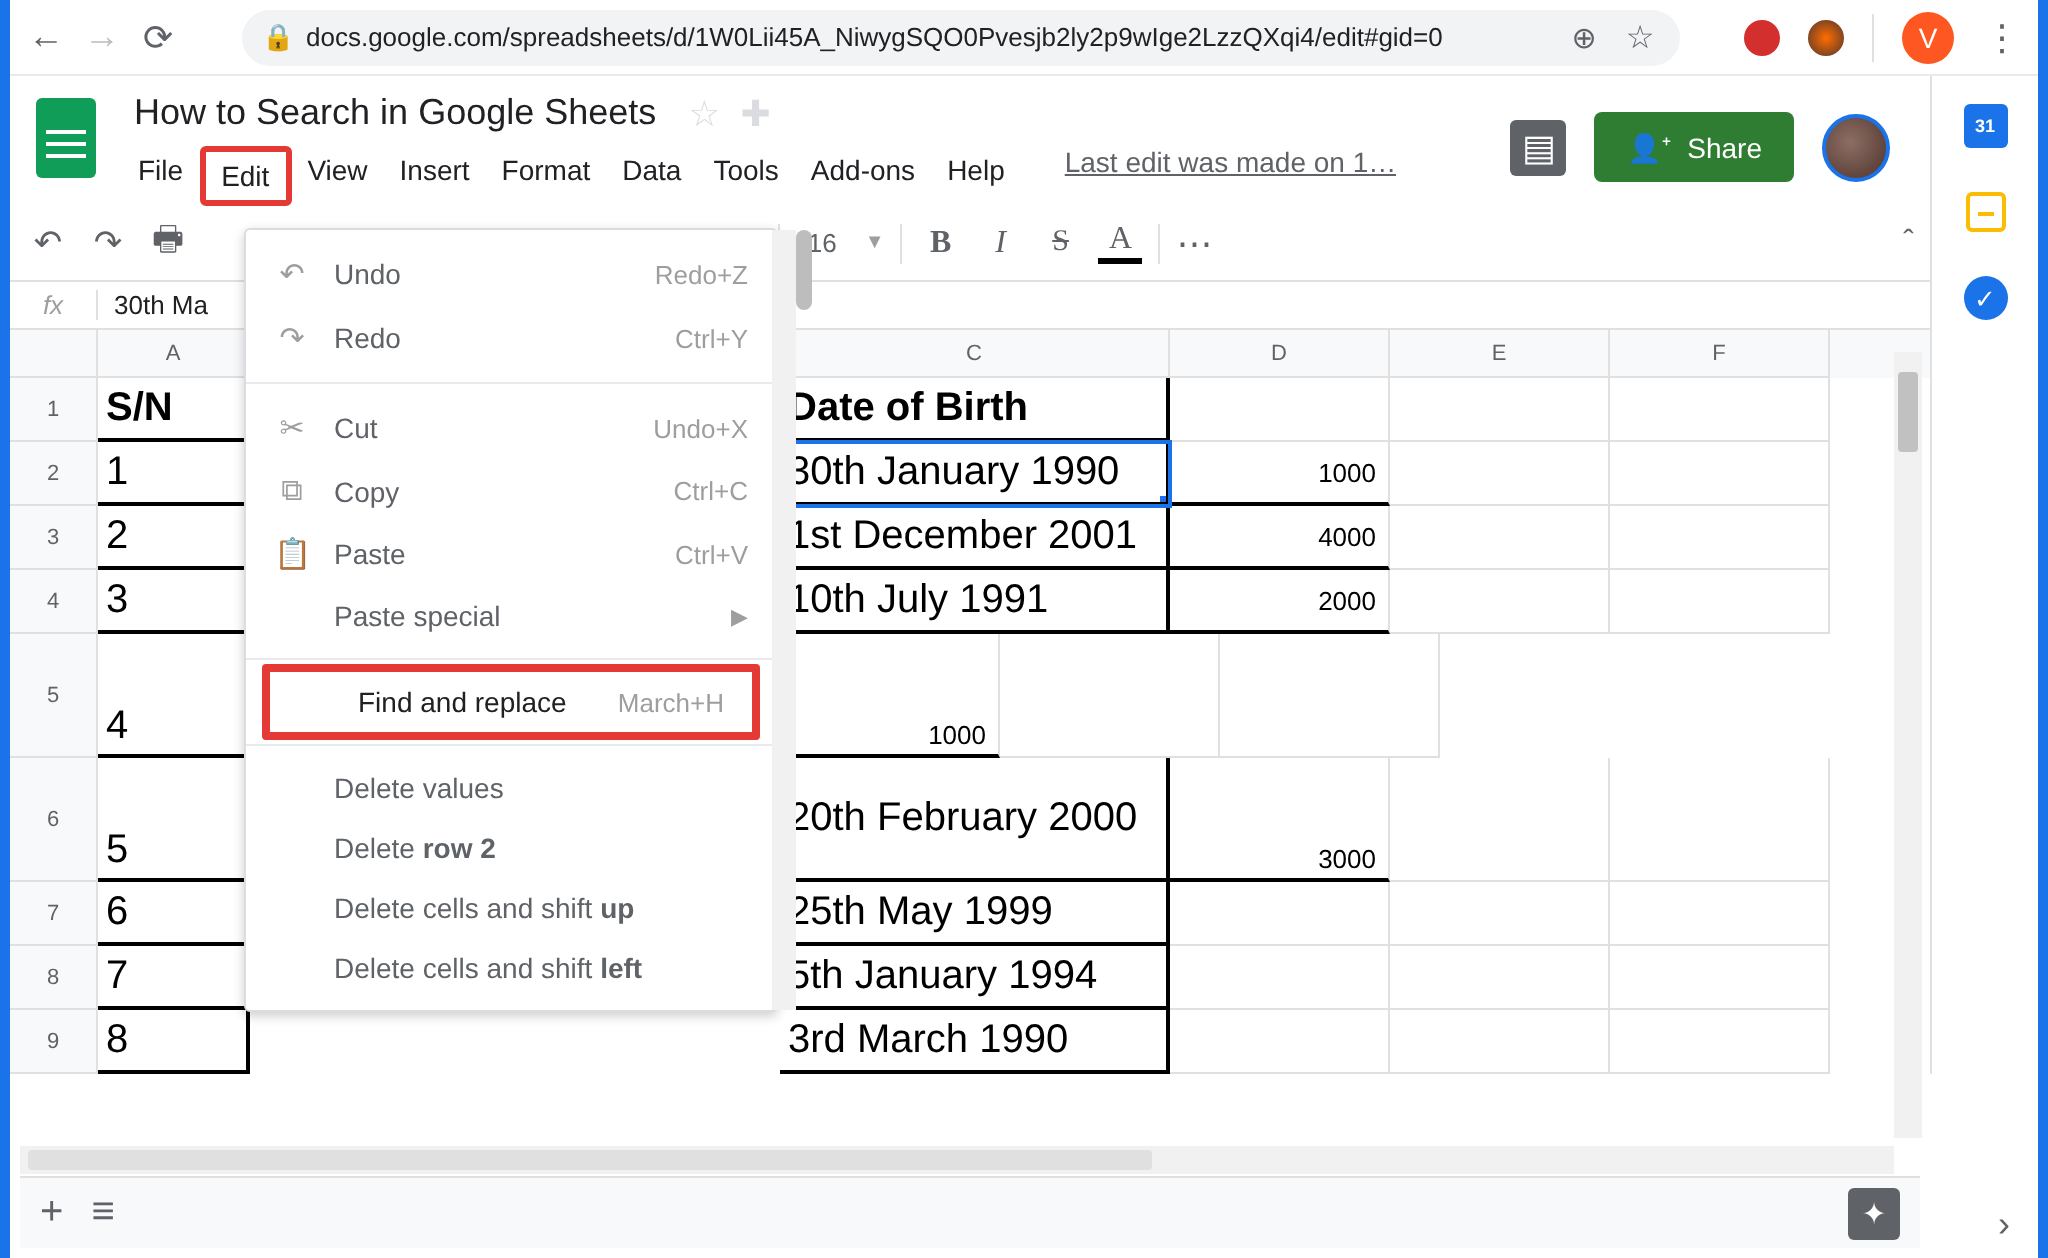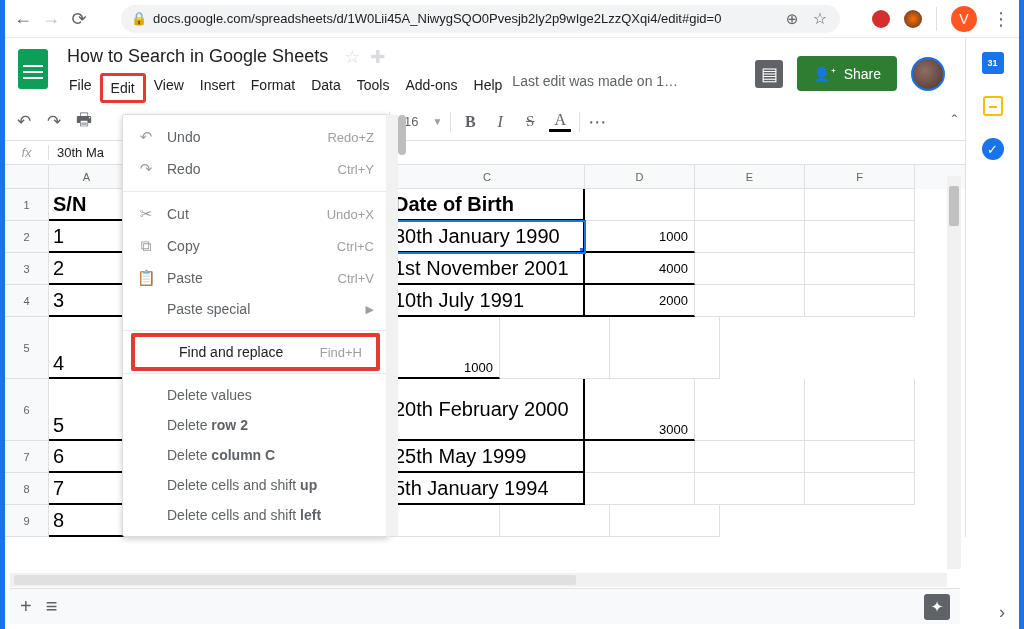--- a/index.html
+++ b/index.html
@@ -26,21 +26,21 @@
 .docs-logo { width: 40px; height: 50px; display: flex; align-items: center; justify-content: center; }
 .sheets-icon { width: 30px; height: 40px; background: #0f9d58; border-radius: 3px; position: relative; }
 .sheets-icon::after { content: ''; position: absolute; top: 16px; left: 5px; right: 5px; bottom: 6px; background: repeating-linear-gradient(#fff 0 2px, transparent 2px 6px); }
 .docs-title-area { flex: 1; padding-left: 8px; }
 .docs-title-row { display: flex; align-items: center; gap: 10px; }
 .docs-title { font-size: 18px; color: #202124; padding: 2px 6px; }
 .star-icon, .drive-icon { color: #dadce0; font-size: 18px; }
 .docs-menu { display: flex; gap: 0; font-size: 14px; color: #202124; margin-top: 4px; align-items: flex-start; }
 .menu-item { padding: 4px 8px; cursor: pointer; border-radius: 3px; }
 .menu-item.highlighted { border: 3px solid #e53935; }
-.last-edit { color: #5f6368; margin-left: 2px; white-space: nowrap; overflow: hidden; text-overflow: ellipsis; max-width: 180px; }
+.last-edit { color: #5f6368; text-decoration: underline; margin-left: 22px; white-space: nowrap; overflow: hidden; text-overflow: ellipsis; max-width: 180px; }
 .docs-header-right { display: flex; align-items: center; gap: 14px; padding-right: 12px; }
 .comment-icon { width: 28px; height: 28px; background: #5f6368; border-radius: 3px; color: #fff; display: flex; align-items: center; justify-content: center; font-size: 18px; }
 .share-btn { background: #2e7d32; color: #fff; padding: 8px 16px; border-radius: 4px; display: flex; align-items: center; gap: 8px; font-size: 14px; font-weight: 500; }
 .user-avatar { width: 34px; height: 34px; border-radius: 50%; border: 2px solid #1a73e8; background: radial-gradient(circle at 40% 40%, #8d6e63, #4e342e); }
 
 
 .toolbar { height: 38px; border-bottom: 1px solid #e0e0e0; display: flex; align-items: center; padding: 0 8px; gap: 8px; color: #5f6368; position: relative; }
 .tb-icon { width: 22px; display: flex; align-items: center; justify-content: center; font-size: 17px; }
 .tb-sep { width: 1px; height: 20px; background: #e0e0e0; }
 .tb-font-size { font-size: 13px; color: #5f6368; padding: 0 6px; }
@@ -220,21 +220,21 @@
         <div class="cell col-B" style="visibility:hidden"></div>
         <div class="cell col-C data-cell cell-selected">30th January 1990</div>
         <div class="cell col-D num-cell">1000</div>
         <div class="cell col-E"></div>
         <div class="cell col-F"></div>
       </div>
       <div class="data-row row-hn">
         <div class="row-header">3</div>
         <div class="cell col-A data-cell">2</div>
         <div class="cell col-B" style="visibility:hidden"></div>
-        <div class="cell col-C data-cell">1st November 2001</div>
+        <div class="cell col-C data-cell">1st December 2001</div>
         <div class="cell col-D num-cell">4000</div>
         <div class="cell col-E"></div>
         <div class="cell col-F"></div>
       </div>
       <div class="data-row row-hn">
         <div class="row-header">4</div>
         <div class="cell col-A data-cell">3</div>
         <div class="cell col-B" style="visibility:hidden"></div>
         <div class="cell col-C data-cell">10th July 1991</div>
         <div class="cell col-D num-cell">2000</div>
@@ -273,20 +273,21 @@
         <div class="cell col-B" style="visibility:hidden"></div>
         <div class="cell col-C data-cell">5th January 1994</div>
         <div class="cell col-D"></div>
         <div class="cell col-E"></div>
         <div class="cell col-F"></div>
       </div>
       <div class="data-row row-hn">
         <div class="row-header">9</div>
         <div class="cell col-A data-cell">8</div>
         <div class="cell col-B" style="visibility:hidden"></div>
+        <div class="cell col-C data-cell">3rd March 1990</div>
         <div class="cell col-D"></div>
         <div class="cell col-E"></div>
         <div class="cell col-F"></div>
       </div>
     </div>
 
   </div>
 
   <div class="right-sidebar">
     <div class="side-icon cal-icon"></div>
@@ -327,34 +328,30 @@
   </div>
   <div class="edit-menu-item">
     <span class="mi-icon"></span>
     <span class="mi-label">Paste special</span>
     <span class="mi-arrow">▶</span>
   </div>
   <div class="edit-menu-sep"></div>
   <div class="edit-menu-item highlighted-find">
     <span class="mi-icon"></span>
     <span class="mi-label">Find and replace</span>
-    <span class="mi-shortcut">Find+H</span>
+    <span class="mi-shortcut">March+H</span>
   </div>
   <div class="edit-menu-sep"></div>
   <div class="edit-menu-item">
     <span class="mi-icon"></span>
     <span class="mi-label">Delete values</span>
   </div>
   <div class="edit-menu-item">
     <span class="mi-icon"></span>
     <span class="mi-label"><span>Delete </span><b>row 2</b></span>
-  </div>
-  <div class="edit-menu-item">
-    <span class="mi-icon"></span>
-    <span class="mi-label"><span>Delete </span><b>column C</b></span>
   </div>
   <div class="edit-menu-item">
     <span class="mi-icon"></span>
     <span class="mi-label"><span>Delete cells and shift </span><b>up</b></span>
   </div>
   <div class="edit-menu-item">
     <span class="mi-icon"></span>
     <span class="mi-label"><span>Delete cells and shift </span><b>left</b></span>
   </div>
 </div>

